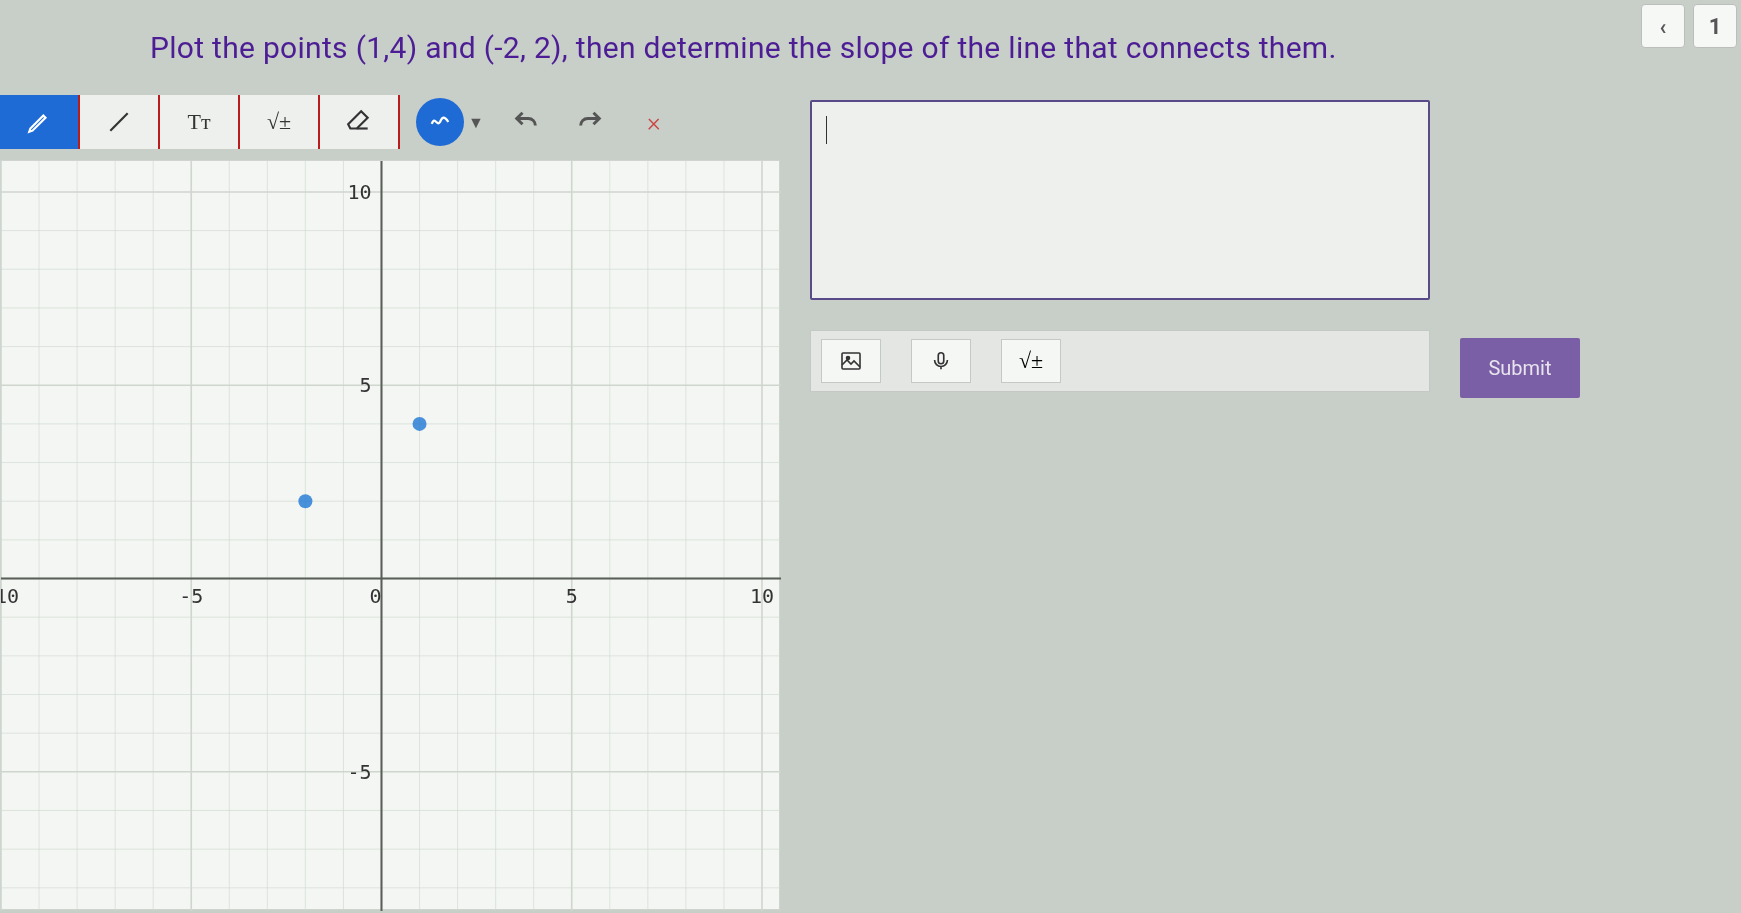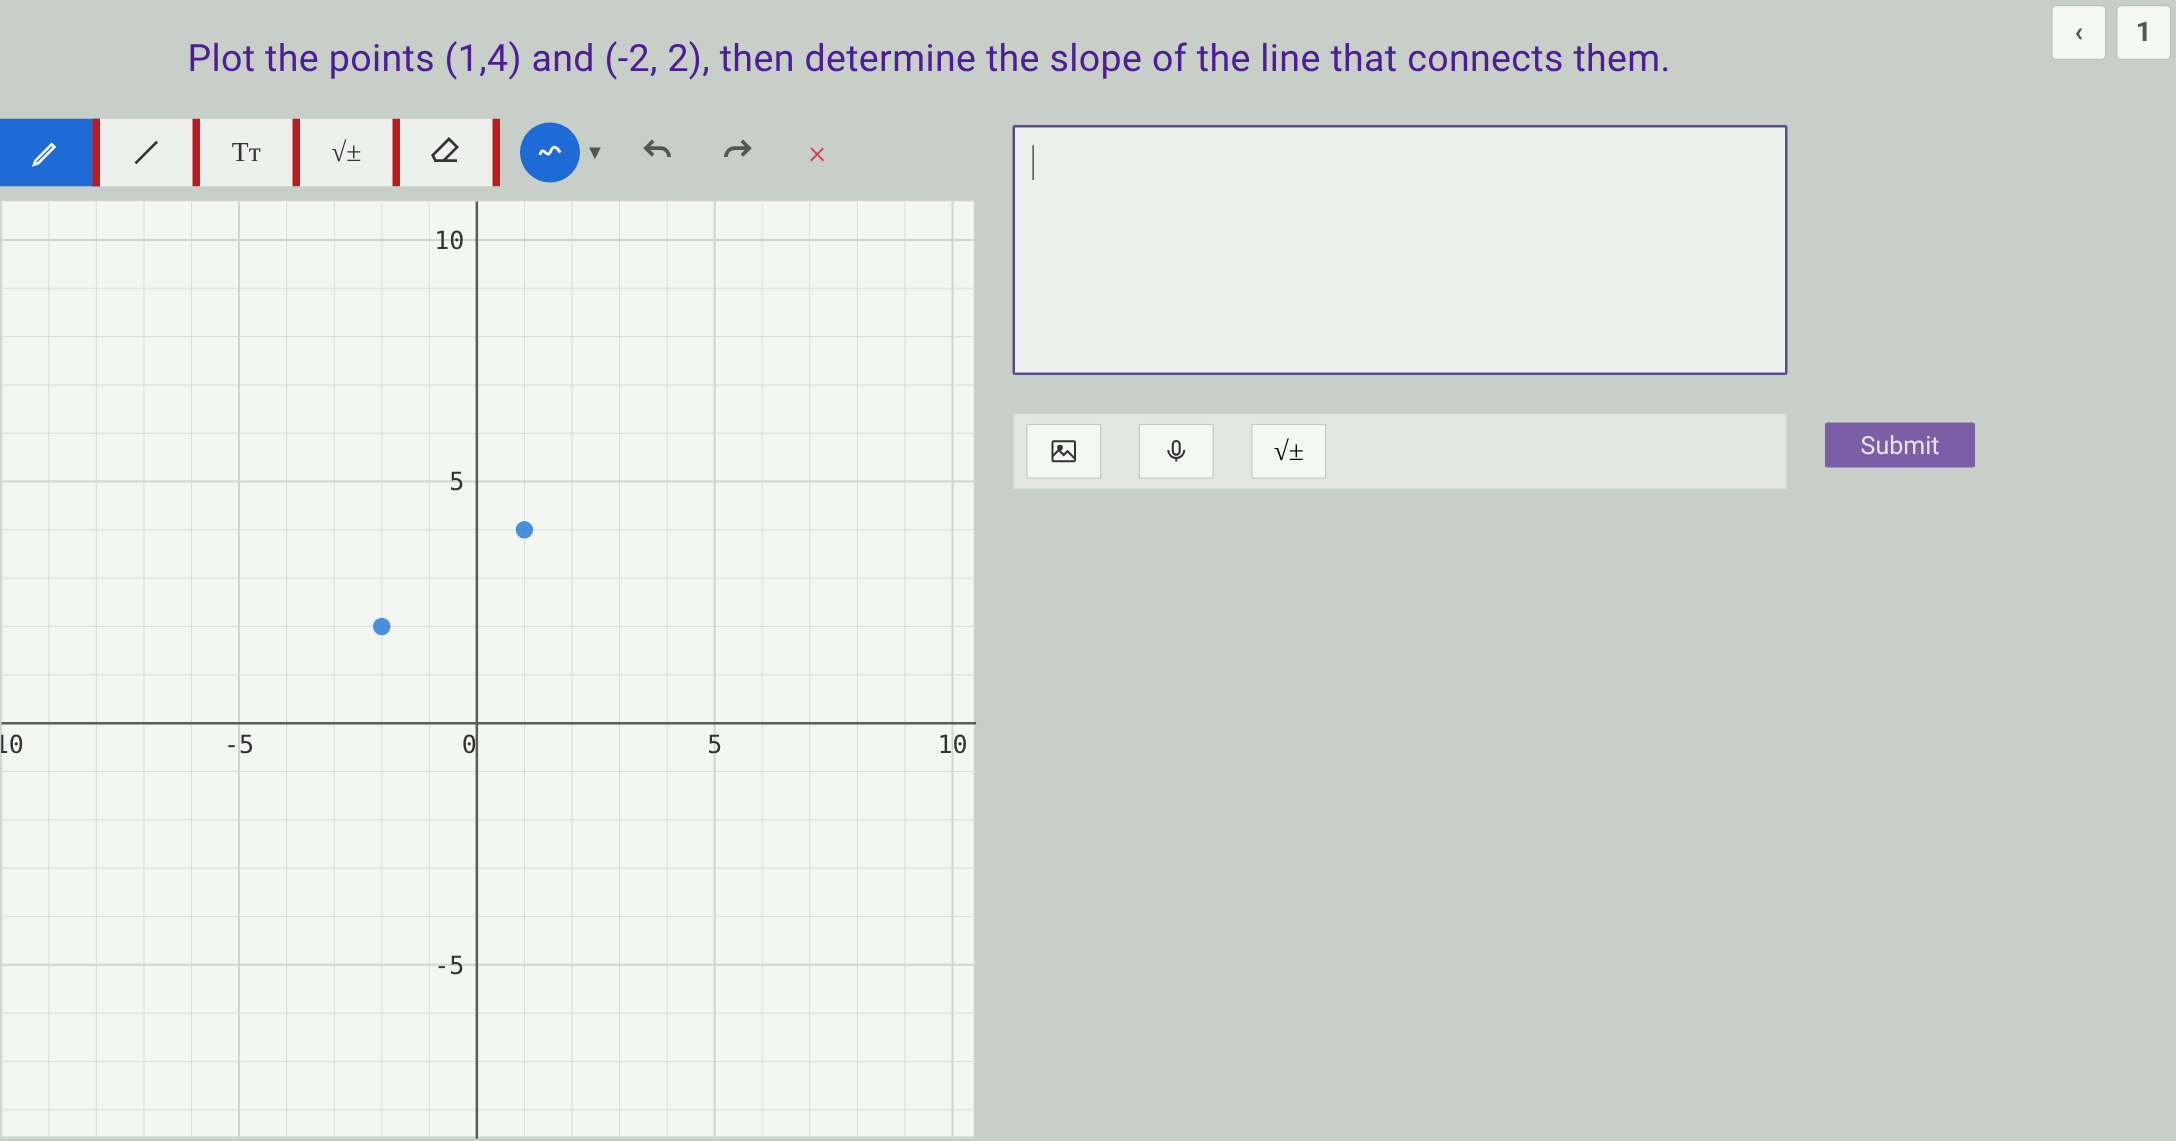--- a/index.html
+++ b/index.html
@@ -48,21 +48,21 @@
     left: 0;
     display: flex;
     align-items: center;
     gap: 0;
     height: 54px;
   }
   .tool-btn {
     height: 54px;
     width: 80px;
     background: #eef0ee;
-    border-right: 6px solid #b91c1c;
+    border-right: 2px solid #b91c1c;
     display: flex;
     align-items: center;
     justify-content: center;
     font-size: 22px;
     color: #333;
     cursor: pointer;
     position: relative;
   }
   .tool-btn.active {
     background: #1f6bd6;
@@ -149,21 +149,21 @@
     display: flex;
     align-items: center;
     justify-content: center;
     cursor: pointer;
   }
   .submit-btn {
     position: absolute;
     top: 338px;
     left: 1460px;
     width: 120px;
-    height: 36px;
+    height: 60px;
     background: #7a5fa6;
     color: #e8e4ee;
     font-size: 20px;
     display: flex;
     align-items: center;
     justify-content: center;
     cursor: pointer;
     border-radius: 2px;
   }
   .math-sym { font-family: "Times New Roman", serif; font-size: 22px; }

